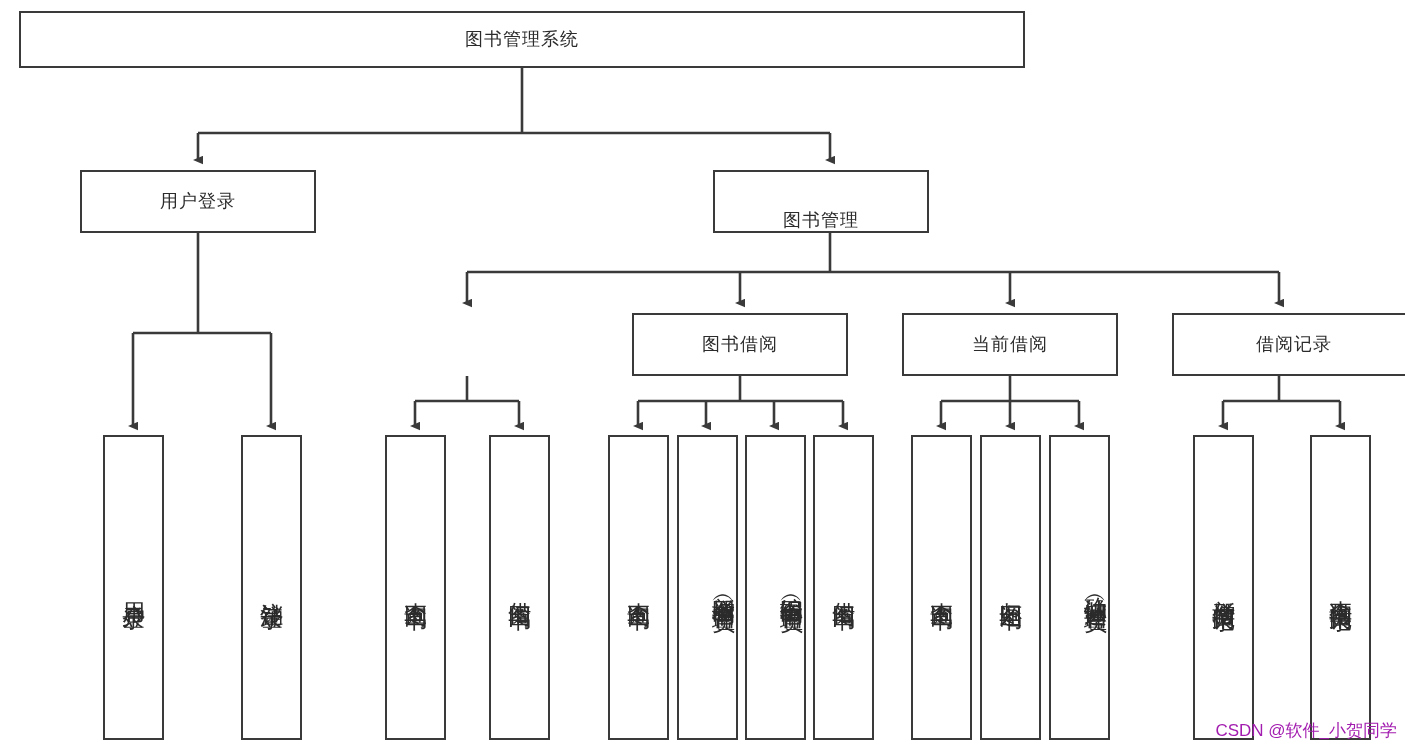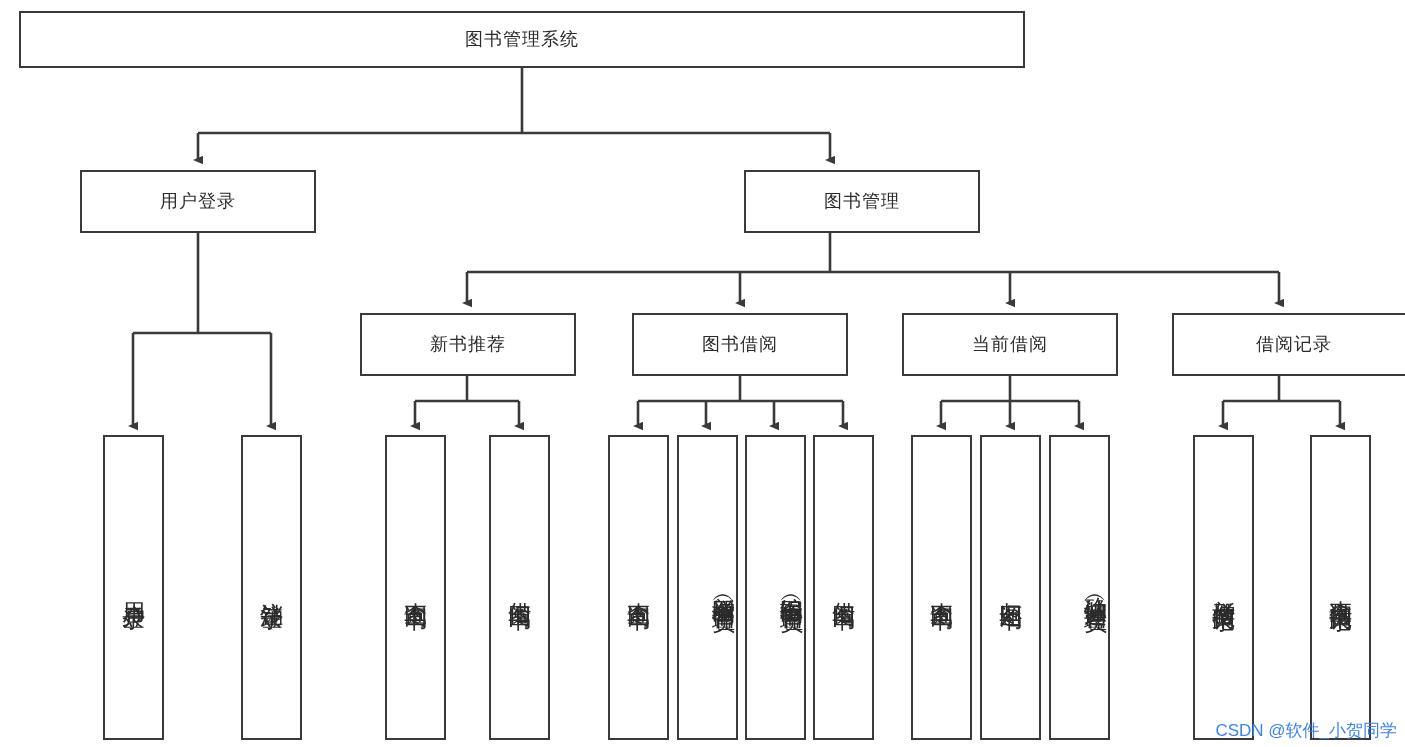--- a/index.html
+++ b/index.html
@@ -53,21 +53,21 @@
     justify-content: center;
   }
   .node-v.vcenter {
     align-items: center;
   }
   #watermark {
     position: absolute;
     right: 8px;
     bottom: 5px;
     font-size: 17px;
-    color: #3b82f6;
+    color: #a21caf;
     z-index: 5;
     white-space: nowrap;
     pointer-events: none;
   }
 </style>
 </head>
 <body>
 
 <div id="diagram-root">
 
@@ -121,27 +121,24 @@
     </g>
   </svg>
 
   <div class="node node-h" style="left:19px; top:11px; width:1006px; height:57px;">
     <span>图书管理系统</span>
   </div>
 
   <div class="node node-h" style="left:80px; top:170px; width:236px; height:63px;">
     <span>用户登录</span>
   </div>
-  <div class="node node-h" style="left:744px; top:170px; width:236px; height:63px;">
+  <div class="node node-h" style="left:713px; top:170px; width:216px; height:63px;align-items:flex-end;">
     <span>图书管理</span>
   </div>
 
-  <div class="node node-h" style="left:360px; top:313px; width:216px; height:63px;">
-    <span>新书推荐</span>
-  </div>
   <div class="node node-h" style="left:902px; top:313px; width:216px; height:63px;">
     <span>当前借阅</span>
   </div>
   <div class="node node-h" style="left:632px; top:313px; width:216px; height:63px;">
     <span>图书借阅</span>
   </div>
   <div class="node node-h" style="left:1172px; top:313px; width:244px; height:63px;">
     <span>借阅记录</span>
   </div>
 

